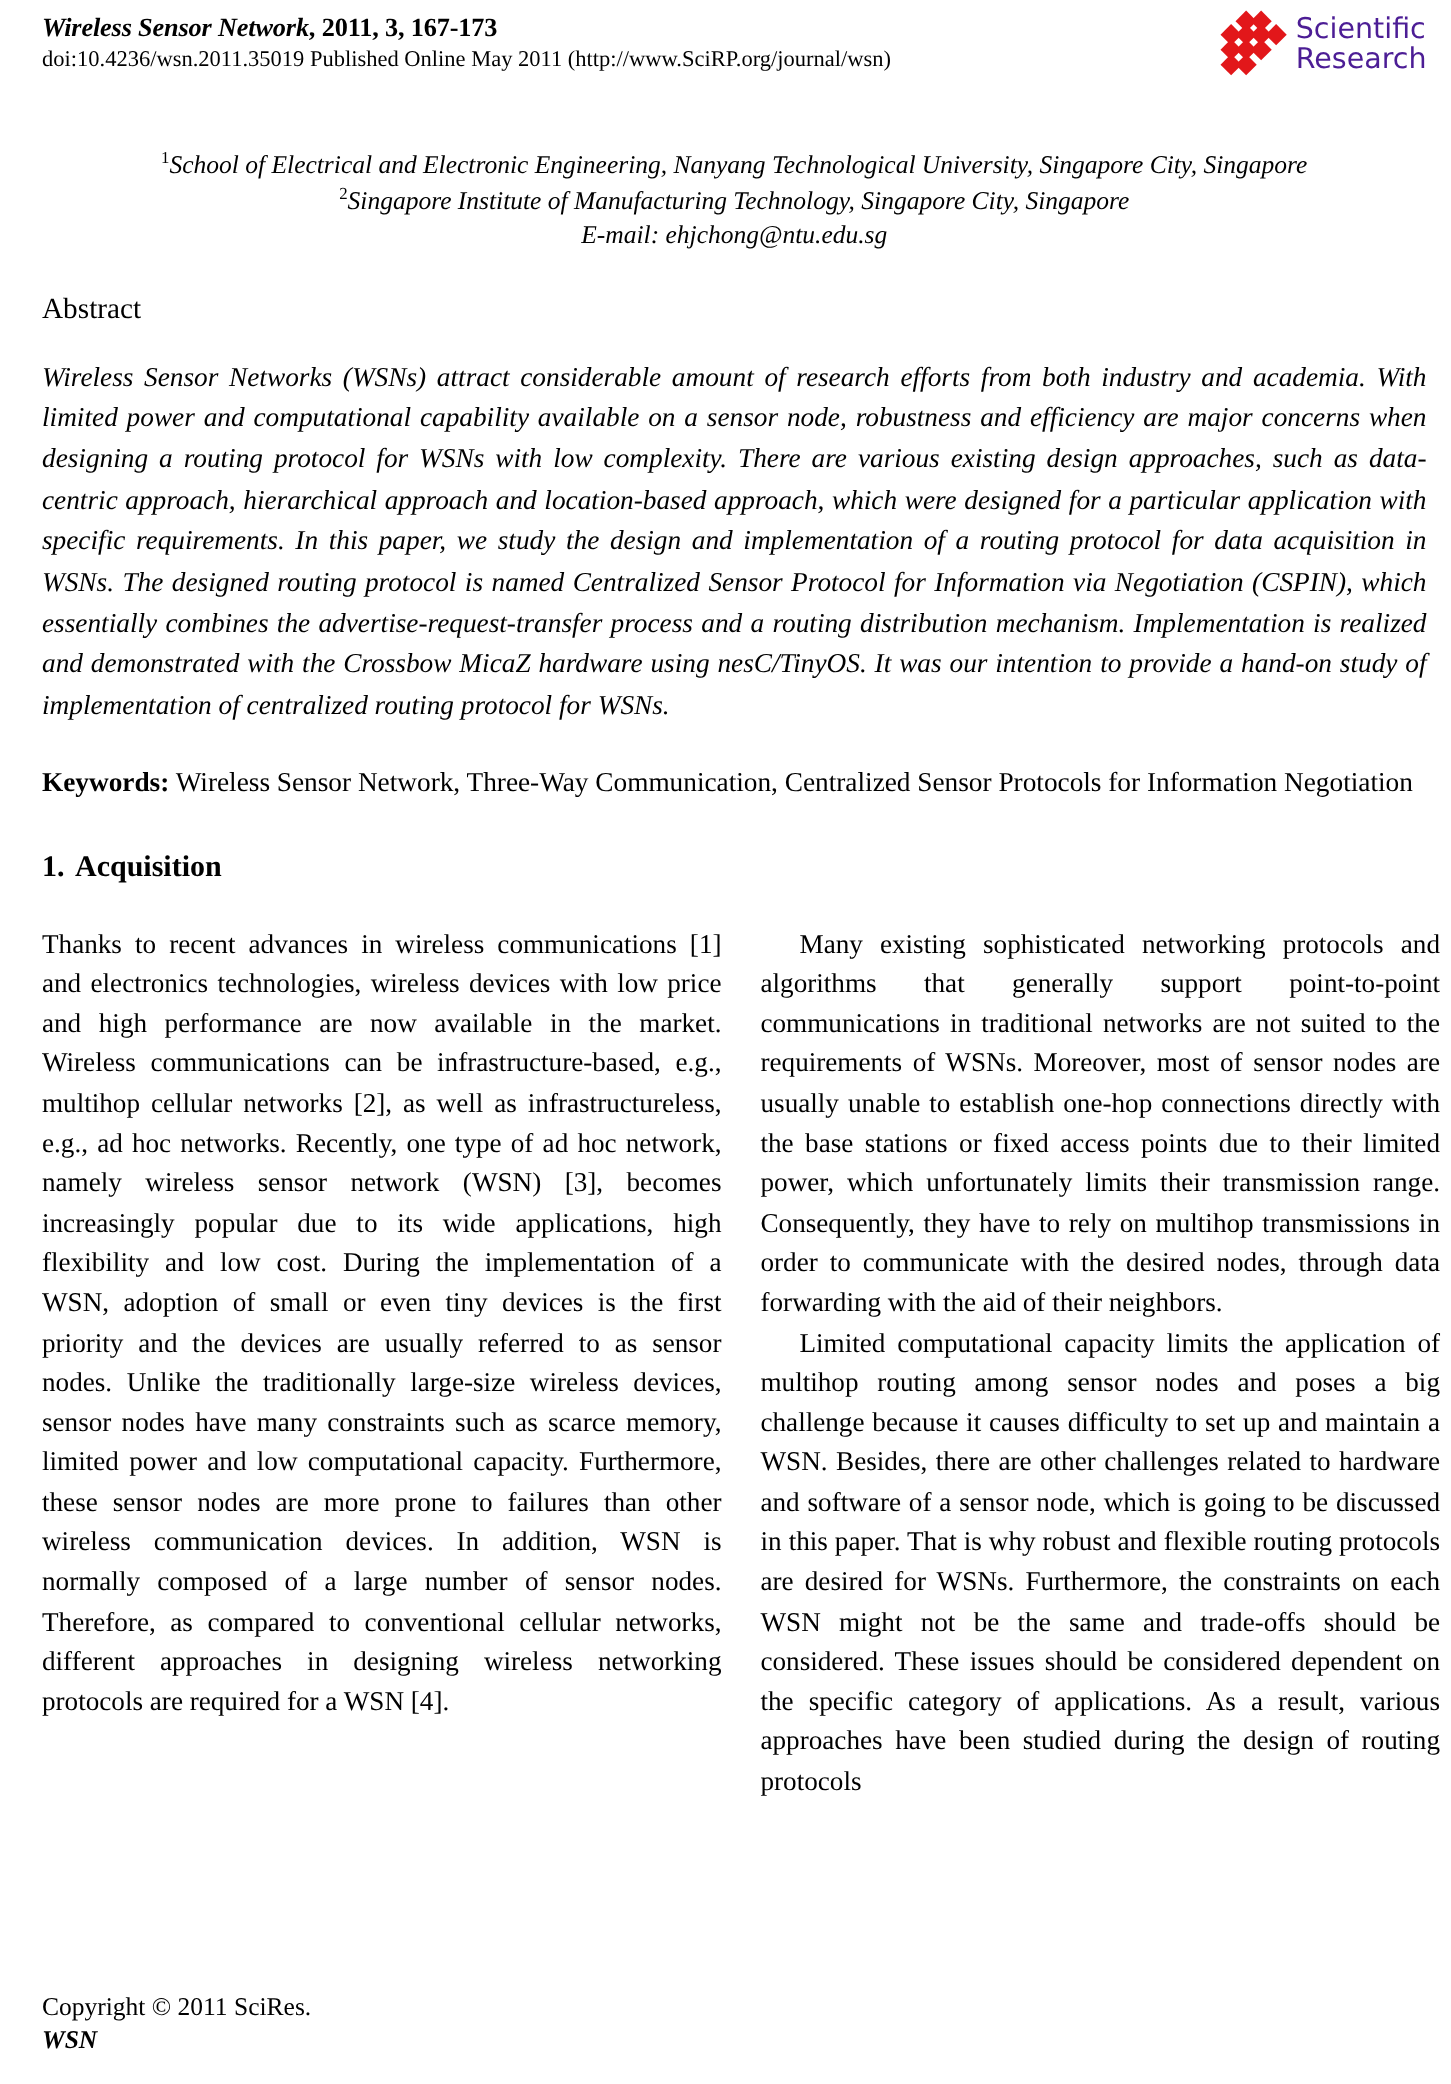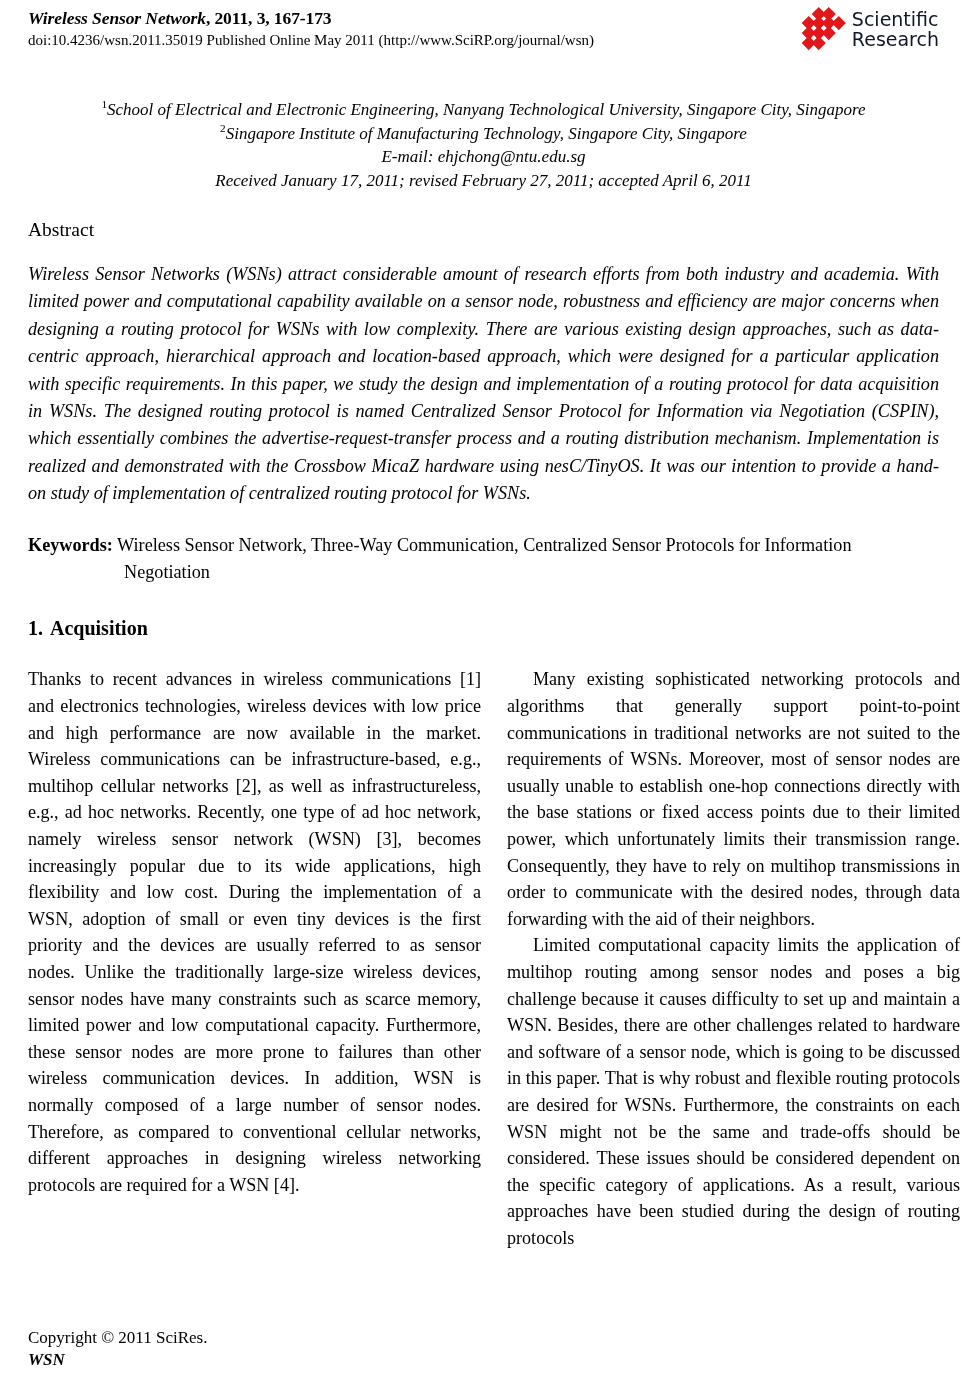--- a/index.html
+++ b/index.html
@@ -14,21 +14,21 @@
     color: #000000;
     position: relative;
     overflow: hidden;
   }
 
   .page {
     position: relative;
     width: 967px;
     height: 1389px;
     box-sizing: border-box;
-    padding: 8px 28px 0 28px;
+    padding: 8px 16px 0 28px;
   }
 
   
   .runhead {
     position: relative;
     height: 56px;
   }
   .runhead-left {
     position: absolute;
     left: 0;
@@ -75,21 +75,21 @@
     width: 9.5px;
     height: 9.5px;
     background: #e2171a;
     transform: rotate(45deg);
   }
   .logo-text {
     font-family: "DejaVu Sans", "Liberation Sans", sans-serif;
     font-size: 19px;
     line-height: 20px;
     font-weight: 400;
-    color: #0f172a;
+    color: #4c1d95;
     white-space: nowrap;
   }
 
   
   .title-block {
     margin-top: 32px;
     text-align: center;
     padding: 0 22px;
   }
   .paper-title {
@@ -227,21 +227,20 @@
         <span>Research</span>
       </span>
     </div>
   </div>
 
 
   <div class="authors-block">
     <div class="affil"><sup class="nonitalic">1</sup><span>School of Electrical and Electronic Engineering, Nanyang Technological University, Singapore City, Singapore</span></div>
     <div class="affil"><sup class="nonitalic">2</sup><span>Singapore Institute of Manufacturing Technology, Singapore City, Singapore</span></div>
     <div class="affil"><span>E-mail</span>: <span>ehjchong@ntu.edu.sg</span></div>
-    <div class="affil">Received January 17, 2011; revised February 27, 2011; accepted April 6, 2011</div>
   </div>
 
   <div class="section-head">Abstract</div>
   <div class="abstract-body">Wireless Sensor Networks (WSNs) attract considerable amount of research efforts from both industry and academia. With limited power and computational capability available on a sensor node, robustness and efficiency are major concerns when designing a routing protocol for WSNs with low complexity. There are various existing design approaches, such as data-centric approach, hierarchical approach and location-based approach, which were designed for a particular application with specific requirements. In this paper, we study the design and implementation of a routing protocol for data acquisition in WSNs. The designed routing protocol is named Centralized Sensor Protocol for Information via Negotiation (CSPIN), which essentially combines the advertise-request-transfer process and a routing distribution mechanism. Implementation is realized and demonstrated with the Crossbow MicaZ hardware using nesC/TinyOS. It was our intention to provide a hand-on study of implementation of centralized routing protocol for WSNs.</div>
 
   <div class="keywords"><span class="kw-label">Keywords:</span> <span>Wireless Sensor Network, Three-Way Communication, Centralized Sensor Protocols for Information Negotiation</span></div>
 
   <div class="columns">
     <div class="col">
       <h2 class="col-head">

